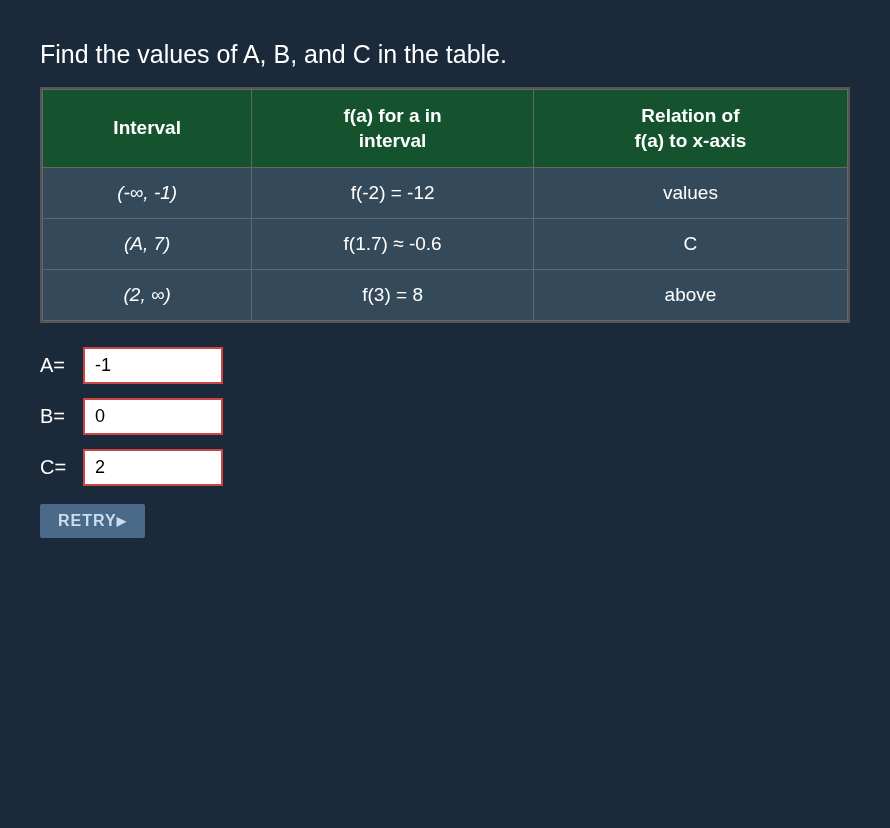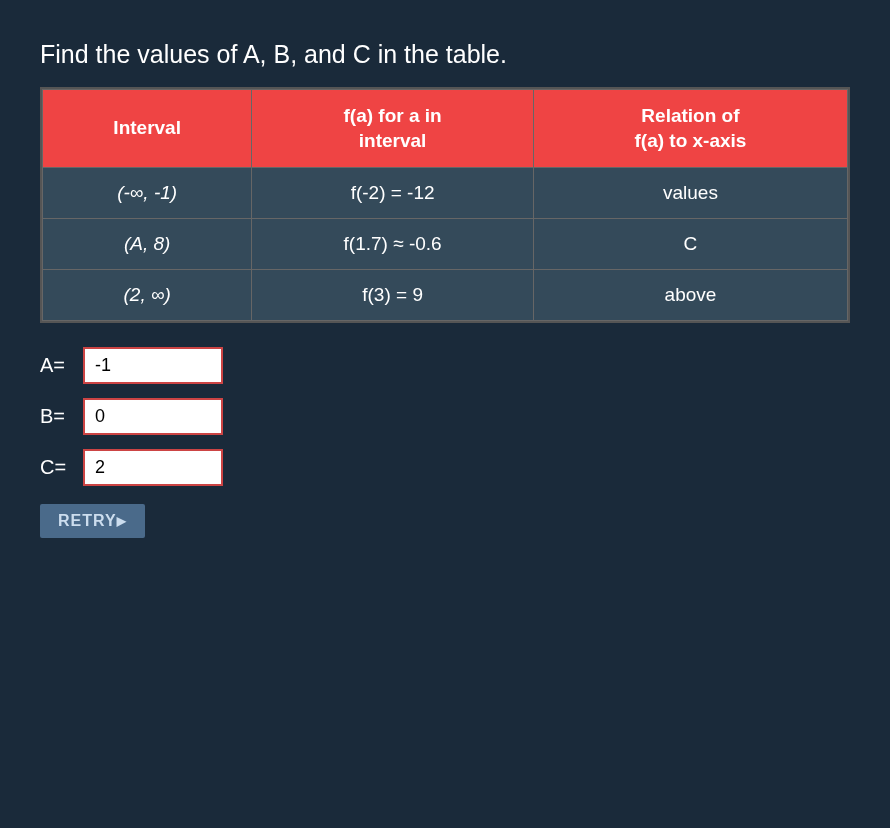--- a/index.html
+++ b/index.html
@@ -36,21 +36,21 @@
       max-width: 810px;
     }
 
     table {
       width: 100%;
       border-collapse: collapse;
       background: #2a3a4a;
     }
 
     thead tr {
-      background: #ef4444;
+      background: #14532d;
     }
 
     thead th {
       color: #ffffff;
       font-size: 19px;
       font-weight: bold;
       padding: 14px 10px;
       text-align: center;
       border: 1.5px solid #666;
       font-family: Arial, sans-serif;
@@ -151,27 +151,27 @@
           </th>
         </tr>
       </thead>
       <tbody>
         <tr>
           <td class="interval-cell">(-∞, -1)</td>
           <td>f(-2) = -12</td>
           <td>values</td>
         </tr>
         <tr>
-          <td class="interval-cell">(A, 8)</td>
+          <td class="interval-cell">(A, 7)</td>
           <td>f(1.7) ≈ -0.6</td>
           <td>C</td>
         </tr>
         <tr>
           <td class="interval-cell">(2, ∞)</td>
-          <td>f(3) = 9</td>
+          <td>f(3) = 8</td>
           <td>above</td>
         </tr>
       </tbody>
     </table>
   </div>
 
   <div class="answers-section">
 
     <div class="answer-row">
       <span class="answer-label">A=</span>

